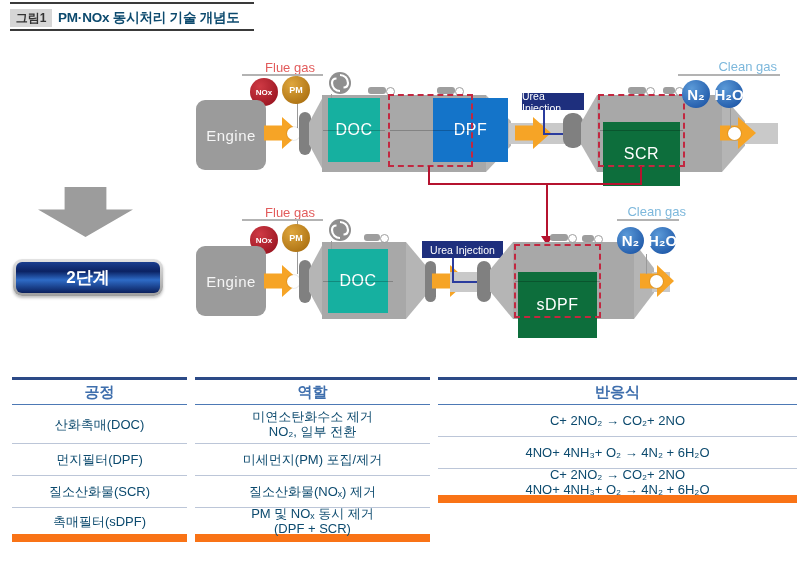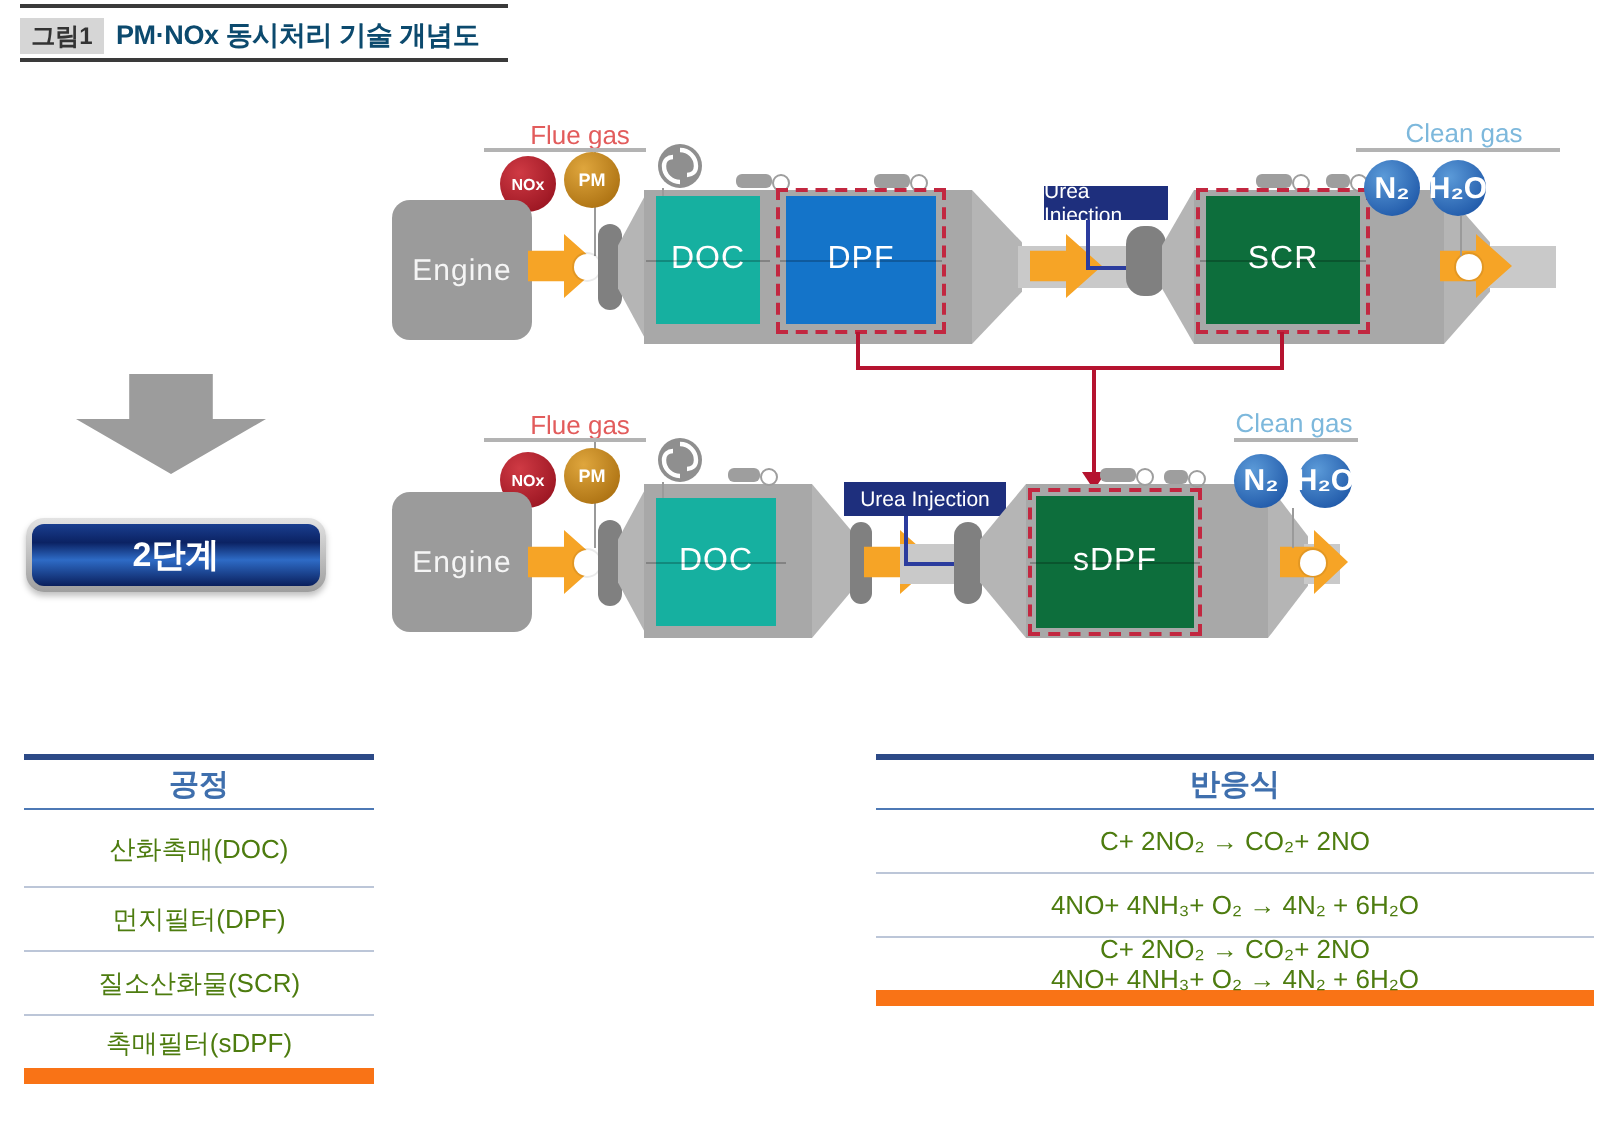--- a/index.html
+++ b/index.html
@@ -28,50 +28,50 @@
 
   
   .engine { width:70px; height:70px; background:#9b9b9b; border-radius:9px; color:#f5f5f5;
             font-size:15px; letter-spacing:.5px; display:flex; align-items:center; justify-content:center; }
   .mbody { background:#a8a8a8; }
   .cone-l { background:#b5b5b5; clip-path:polygon(0 36%,100% 0,100% 100%,0 64%); }
   .cone-r { background:#b5b5b5; clip-path:polygon(0 0,100% 34%,100% 66%,0 100%); }
   .cap { background:#808080; border-radius:6px; }
   .pipe { background:#c9c9c9; }
   .unit { display:flex; align-items:center; justify-content:center; color:#fff; font-size:16px; letter-spacing:.5px; }
-  .teal { background:#16b0a0; } .blue { background:#1474c9; } .green { background:#0d6e3c; }
+  .teal { background:#16b0a0; } .blue { background:#1474c9;margin-left:40px; } .green { background:#0d6e3c;margin-top:24px; }
   .dash { border:2px dashed #c22740; }
   .midline { height:1px; background:rgba(0,0,0,.22); }
   .oarrow { background:#f6a426; clip-path:polygon(0 30%,50% 30%,50% 8%,100% 50%,50% 92%,50% 70%,0 70%); }
   .wcircle { width:13px; height:13px; background:#fff; border-radius:50%; box-shadow:0 0 0 1px rgba(0,0,0,.08); }
   .badge { border-radius:50%; color:#fff; font-weight:bold; display:flex; align-items:center; justify-content:center; }
   .b-nox { background:radial-gradient(circle at 35% 30%,#cf3a44,#8f0d1a); font-size:8px; }
   .b-pm  { background:radial-gradient(circle at 35% 30%,#dfa63d,#a06508); font-size:9px; }
   .b-gas { background:radial-gradient(circle at 35% 30%,#5b9ad8,#124a9e); font-size:15px; }
   .sz28 { width:28px; height:28px; } .sz27 { width:27px; height:27px; }
   .fluegas { color:#e25c5c; font-size:13px; text-align:center; }
-  .cleangas { color:#7db8dc; font-size:13px; text-align:center; }
+  .cleangas { color:#7db8dc; font-size:13px; text-align:right; }
   .uline { height:2px; background:#b3b3b3; }
   .gline { width:1px; background:#9a9a9a; }
   .urea { background:#1e2f7d; color:#fff; font-size:10.5px; display:flex; align-items:center; justify-content:center; }
   .ureav { width:2px; background:#2b3c9e; } .ureah { height:2px; background:#2b3c9e; }
   .redline { background:#b5132f; }
   .redhead { width:12px; height:9px; background:#b5132f; clip-path:polygon(0 0,100% 0,50% 100%); }
   .sensor { height:7px; background:#9e9e9e; border-radius:3px; }
   .sensor::after { content:""; position:absolute; right:-9px; top:0; width:7px; height:7px;
                    border:1.5px solid #9e9e9e; border-radius:50%; }
 
   
   .tcol { position:absolute; top:377px; }
   .tc1 { left:12px; width:175px; } .tc2 { left:195px; width:235px; } .tc3 { left:438px; width:359px; }
   .thead { height:28px; border-top:3px solid #2c4a87; border-bottom:1px solid #4d79b5;
            color:#3f6fad; font-size:15px; font-weight:bold;
            display:flex; align-items:center; justify-content:center; }
   .trow { border-bottom:1px solid #bcc6d8; display:flex; flex-direction:column;
-          align-items:center; justify-content:center; color:#4d7c0f; font-size:13px; line-height:15px; }
+          align-items:center; justify-content:center; color:#0c4a6e; font-size:13px; line-height:15px; }
   .r1 { height:39px; } .r2 { height:32px; } .r3 { height:32px; }
   .r4 { height:34px; border-bottom:8px solid #f97316; }
   .ln { text-align:center; }
 </style>
 </head>
 <body>
 
 <div class="canvas">
 
   <div class="abs t-overline"></div>
@@ -199,20 +199,37 @@
         <div class="ln">먼지필터(DPF)</div>
       </div>
     <div class="trow r3">
         <div class="ln">질소산화물(SCR)</div>
       </div>
     <div class="trow r4">
         <div class="ln">촉매필터(sDPF)</div>
       </div>
   </div>
 
+  <div class="tcol tc2">
+    <div class="thead">역할</div>
+    <div class="trow r1">
+      <div class="ln">미연소탄화수소 제거</div>
+      <div class="ln">NO₂, 일부 전환</div>
+    </div>
+    <div class="trow r2">
+        <div class="ln">미세먼지(PM) 포집/제거</div>
+      </div>
+    <div class="trow r3">
+        <div class="ln">질소산화물(NOₓ) 제거</div>
+      </div>
+    <div class="trow r4">
+      <div class="ln">PM 및 NOₓ 동시 제거</div>
+      <div class="ln">(DPF + SCR)</div>
+    </div>
+  </div>
 
   <div class="tcol tc3">
     <div class="thead">반응식</div>
     <div class="trow r2">
         <div class="ln">C+ 2NO₂ → CO₂+ 2NO</div>
       </div>
     <div class="trow r3">
         <div class="ln">4NO+ 4NH₃+ O₂ → 4N₂ + 6H₂O</div>
       </div>
     <div class="trow r4">

